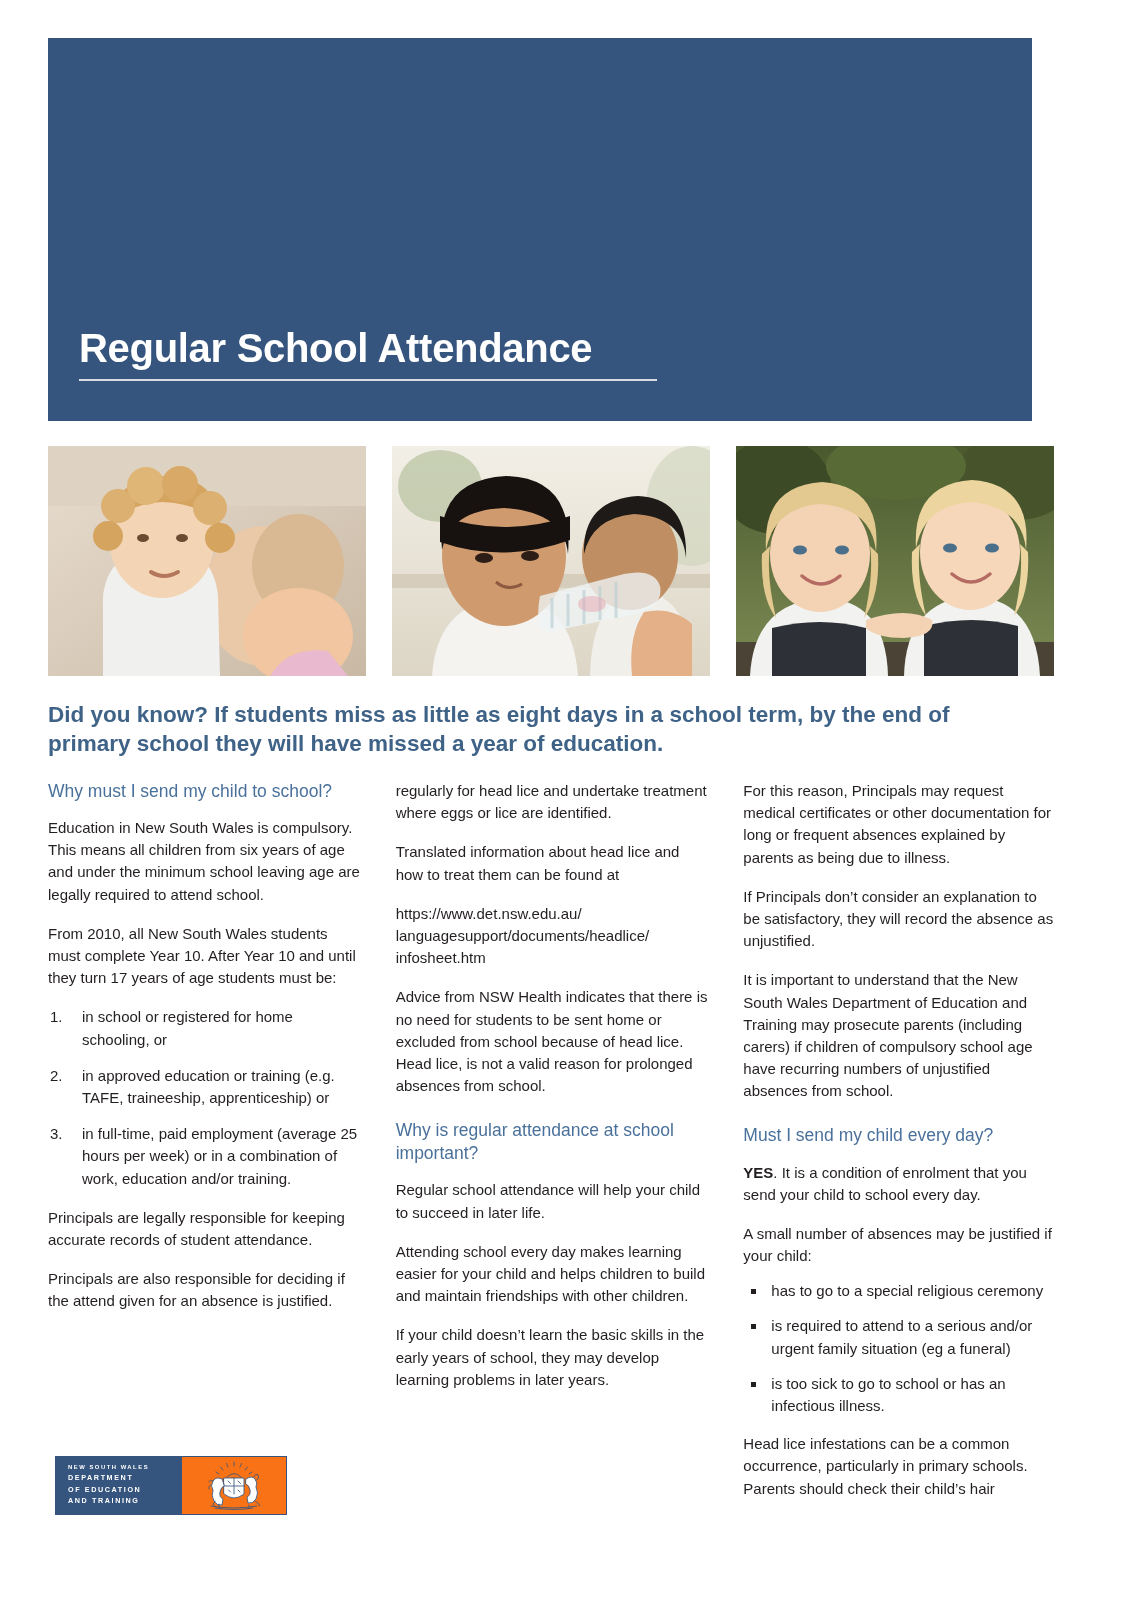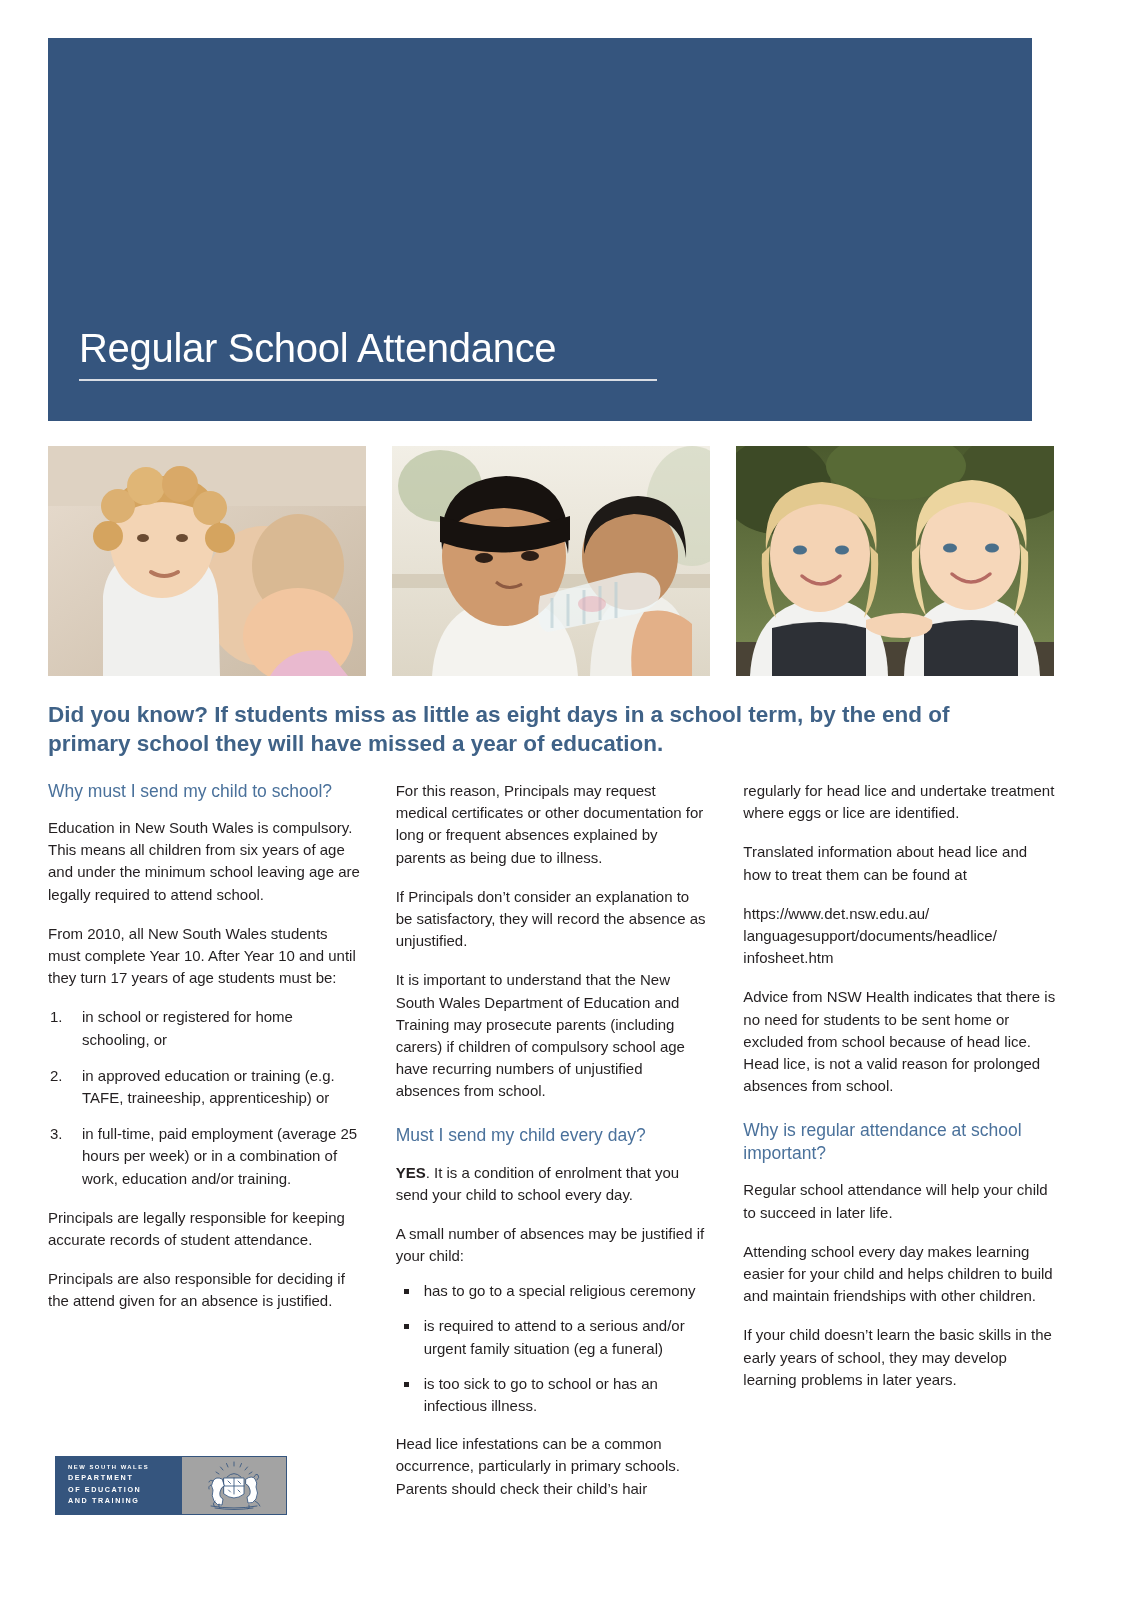--- a/index.html
+++ b/index.html
@@ -26,21 +26,21 @@
     background: #35557e;
   }
   .header-inner {
     position: absolute;
     left: 30px;
     right: 30px;
     bottom: 26px;
   }
   .header-title {
     font-size: 40px;
-    font-weight: normal;
+    font-weight: bold;
     color: #ffffff;
     letter-spacing: -0.3px;
     line-height: 1.05;
     margin: 0 0 10px 0;
     padding: 0 0 0 1px;
   }
   .header-rule {
     width: 578px;
     height: 2px;
     background: #d9dde4;
@@ -163,21 +163,21 @@
 
   
   .logo-box {
     position: absolute;
     left: 55px;
     top: 1456px;
     width: 230px;
     height: 57px;
     border: 1px solid #35557e;
     display: flex;
-    background: #a3a3a3;
+    background: #f97316;
   }
   .logo-text {
     background: #35557e;
     color: #ffffff;
     width: 126px;
     padding: 6px 0 0 12px;
     box-sizing: border-box;
   }
   .logo-text div {
     font-size: 7.2px;
@@ -337,49 +337,49 @@
       <li>
         <span class="num">3.</span>
         <span>in full-time, paid employment (average 25 hours per week) or in a combination of work, education and/or training.</span>
       </li>
     </ol>
     <p class="body">Principals are legally responsible for keeping accurate records of student attendance.</p>
     <p class="body">Principals are also responsible for deciding if the attend given for an absence is justified.</p>
   </div>
 
   <div class="col">
+    <p class="body">regularly for head lice and undertake treatment where eggs or lice are identified.</p>
+    <p class="body">Translated information about head lice and how to treat them can be found at</p>
+    <div class="url-block">
+      <div>https://www.det.nsw.edu.au/</div>
+      <div>languagesupport/documents/headlice/</div>
+      <div>infosheet.htm</div>
+    </div>
+    <p class="body">Advice from NSW Health indicates that there is no need for students to be sent home or excluded from school because of head lice. Head lice, is not a valid reason for prolonged absences from school.</p>
+    <h2 class="sec spaced">Why is regular attendance at school important?</h2>
+    <p class="body">Regular school attendance will help your child to succeed in later life.</p>
+    <p class="body">Attending school every day makes learning easier for your child and helps children to build and  maintain friendships with other children.</p>
+    <p class="body">If your child doesn’t learn the basic skills in the early years of school, they may develop learning problems in later years.</p>
+  </div>
+
+  <div class="col">
     <p class="body">For this reason, Principals may request medical certificates or other documentation for long or frequent absences explained by parents as being due to illness.</p>
     <p class="body">If Principals don’t consider an explanation to be satisfactory, they will record the absence as unjustified.</p>
     <p class="body">It is important to understand that the New South Wales Department of Education and Training may prosecute parents (including carers) if children of compulsory school age have recurring numbers of unjustified absences from school.</p>
     <h2 class="sec spaced">Must I send my child every day?</h2>
     <p class="body"><b>YES</b><span>. It is a condition of enrolment that you send your child to school every day.</span></p>
     <p class="body tight">A small number of absences may be justified if your child:</p>
     <ul class="bullets">
       <li>has to go to a special religious ceremony</li>
       <li>is required to attend to a serious and/or urgent family situation (eg a funeral)</li>
       <li>is too sick to go to school or has an infectious illness.</li>
     </ul>
     <p class="body">Head lice infestations can be a common occurrence, particularly in primary schools. Parents should check their child’s hair</p>
   </div>
 
-  <div class="col">
-    <p class="body">regularly for head lice and undertake treatment where eggs or lice are identified.</p>
-    <p class="body">Translated information about head lice and how to treat them can be found at</p>
-    <div class="url-block">
-      <div>https://www.det.nsw.edu.au/</div>
-      <div>languagesupport/documents/headlice/</div>
-      <div>infosheet.htm</div>
-    </div>
-    <p class="body">Advice from NSW Health indicates that there is no need for students to be sent home or excluded from school because of head lice. Head lice, is not a valid reason for prolonged absences from school.</p>
-    <h2 class="sec spaced">Why is regular attendance at school important?</h2>
-    <p class="body">Regular school attendance will help your child to succeed in later life.</p>
-    <p class="body">Attending school every day makes learning easier for your child and helps children to build and  maintain friendships with other children.</p>
-    <p class="body">If your child doesn’t learn the basic skills in the early years of school, they may develop learning problems in later years.</p>
-  </div>
-
 </div>
 
 <div class="logo-box">
   <div class="logo-text">
     <div class="small">NEW SOUTH WALES</div>
     <div>DEPARTMENT</div>
     <div>OF EDUCATION</div>
     <div>AND TRAINING</div>
   </div>
   <div class="logo-crest">

